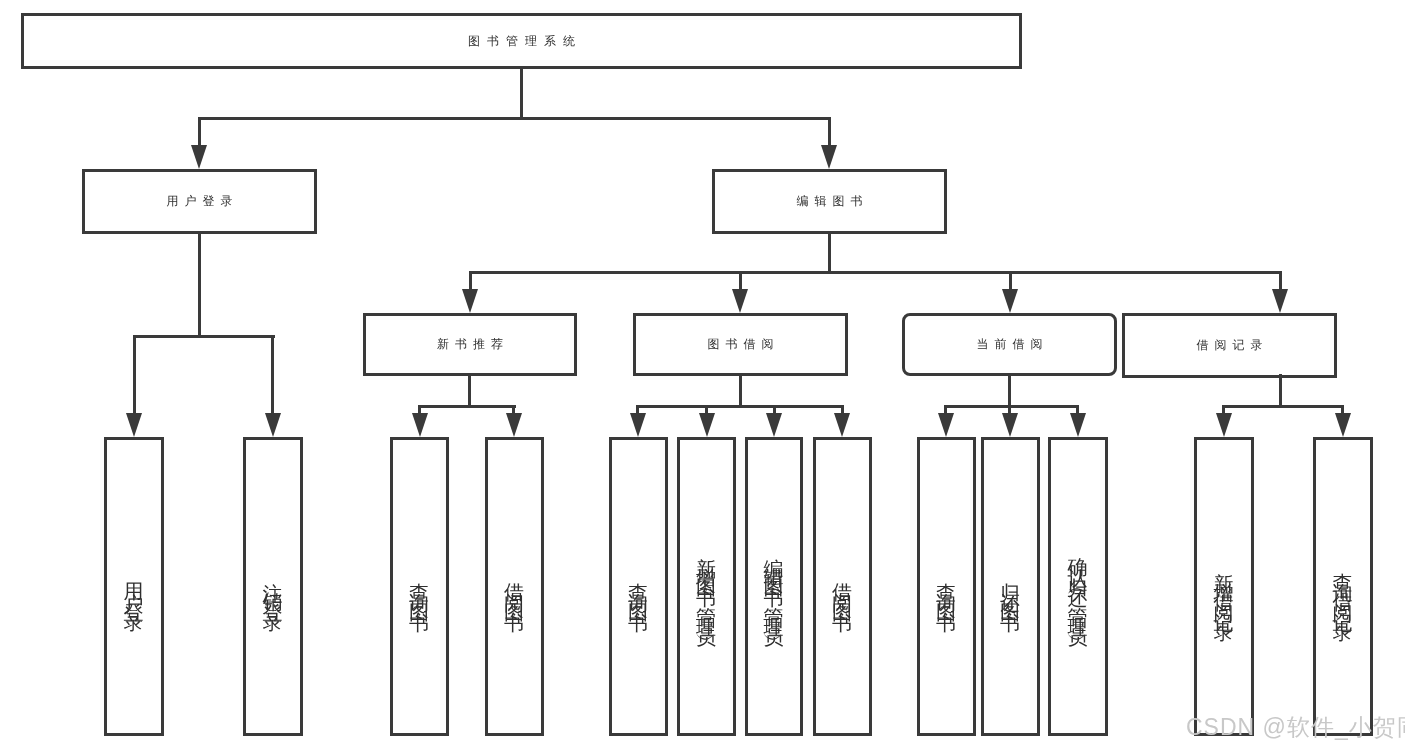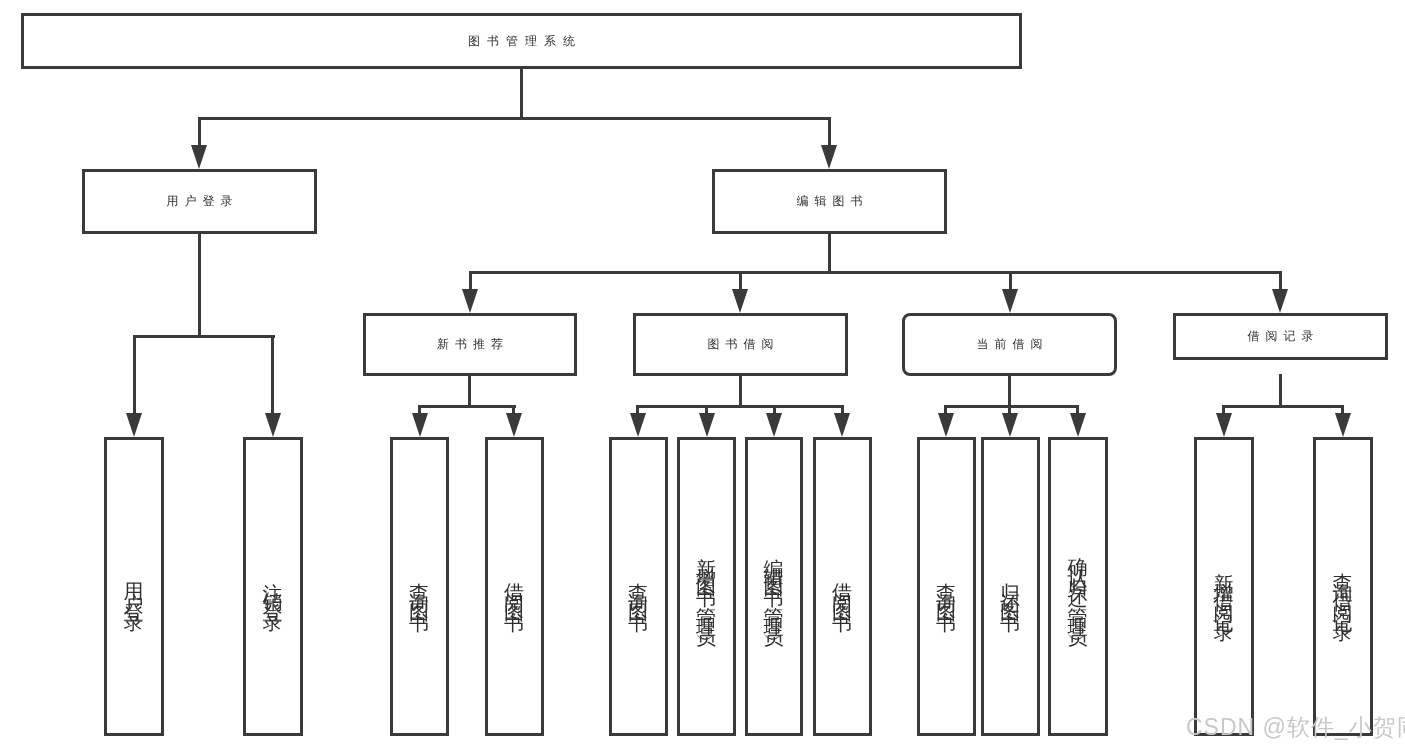--- a/index.html
+++ b/index.html
@@ -101,21 +101,21 @@
 
   <div class="box" style="left:363px; top:313px; width:214px; height:63px;">
     <span class="hlabel">新书推荐</span>
   </div>
   <div class="box" style="left:633px; top:313px; width:215px; height:63px;">
     <span class="hlabel">图书借阅</span>
   </div>
   <div class="box" style="left:902px; top:313px; width:215px; height:63px;border-radius:8px;">
     <span class="hlabel">当前借阅</span>
   </div>
-  <div class="box" style="left:1173px; top:313px; width:215px; height:47px;">
+  <div class="box" style="left:1122px; top:313px; width:215px; height:65px;">
     <span class="hlabel">借阅记录</span>
   </div>
 
   <div class="line" style="left:468px; top:374px; width:3px; height:34px;"></div>
   <div class="line" style="left:418px; top:405px; width:98px; height:3px;"></div>
   <div class="line" style="left:418px; top:405px; width:3px; height:12px;"></div>
   <div class="arrow" style="left:412px; top:413px;"></div>
   <div class="line" style="left:512px; top:405px; width:3px; height:12px;"></div>
   <div class="arrow" style="left:506px; top:413px;"></div>
 

